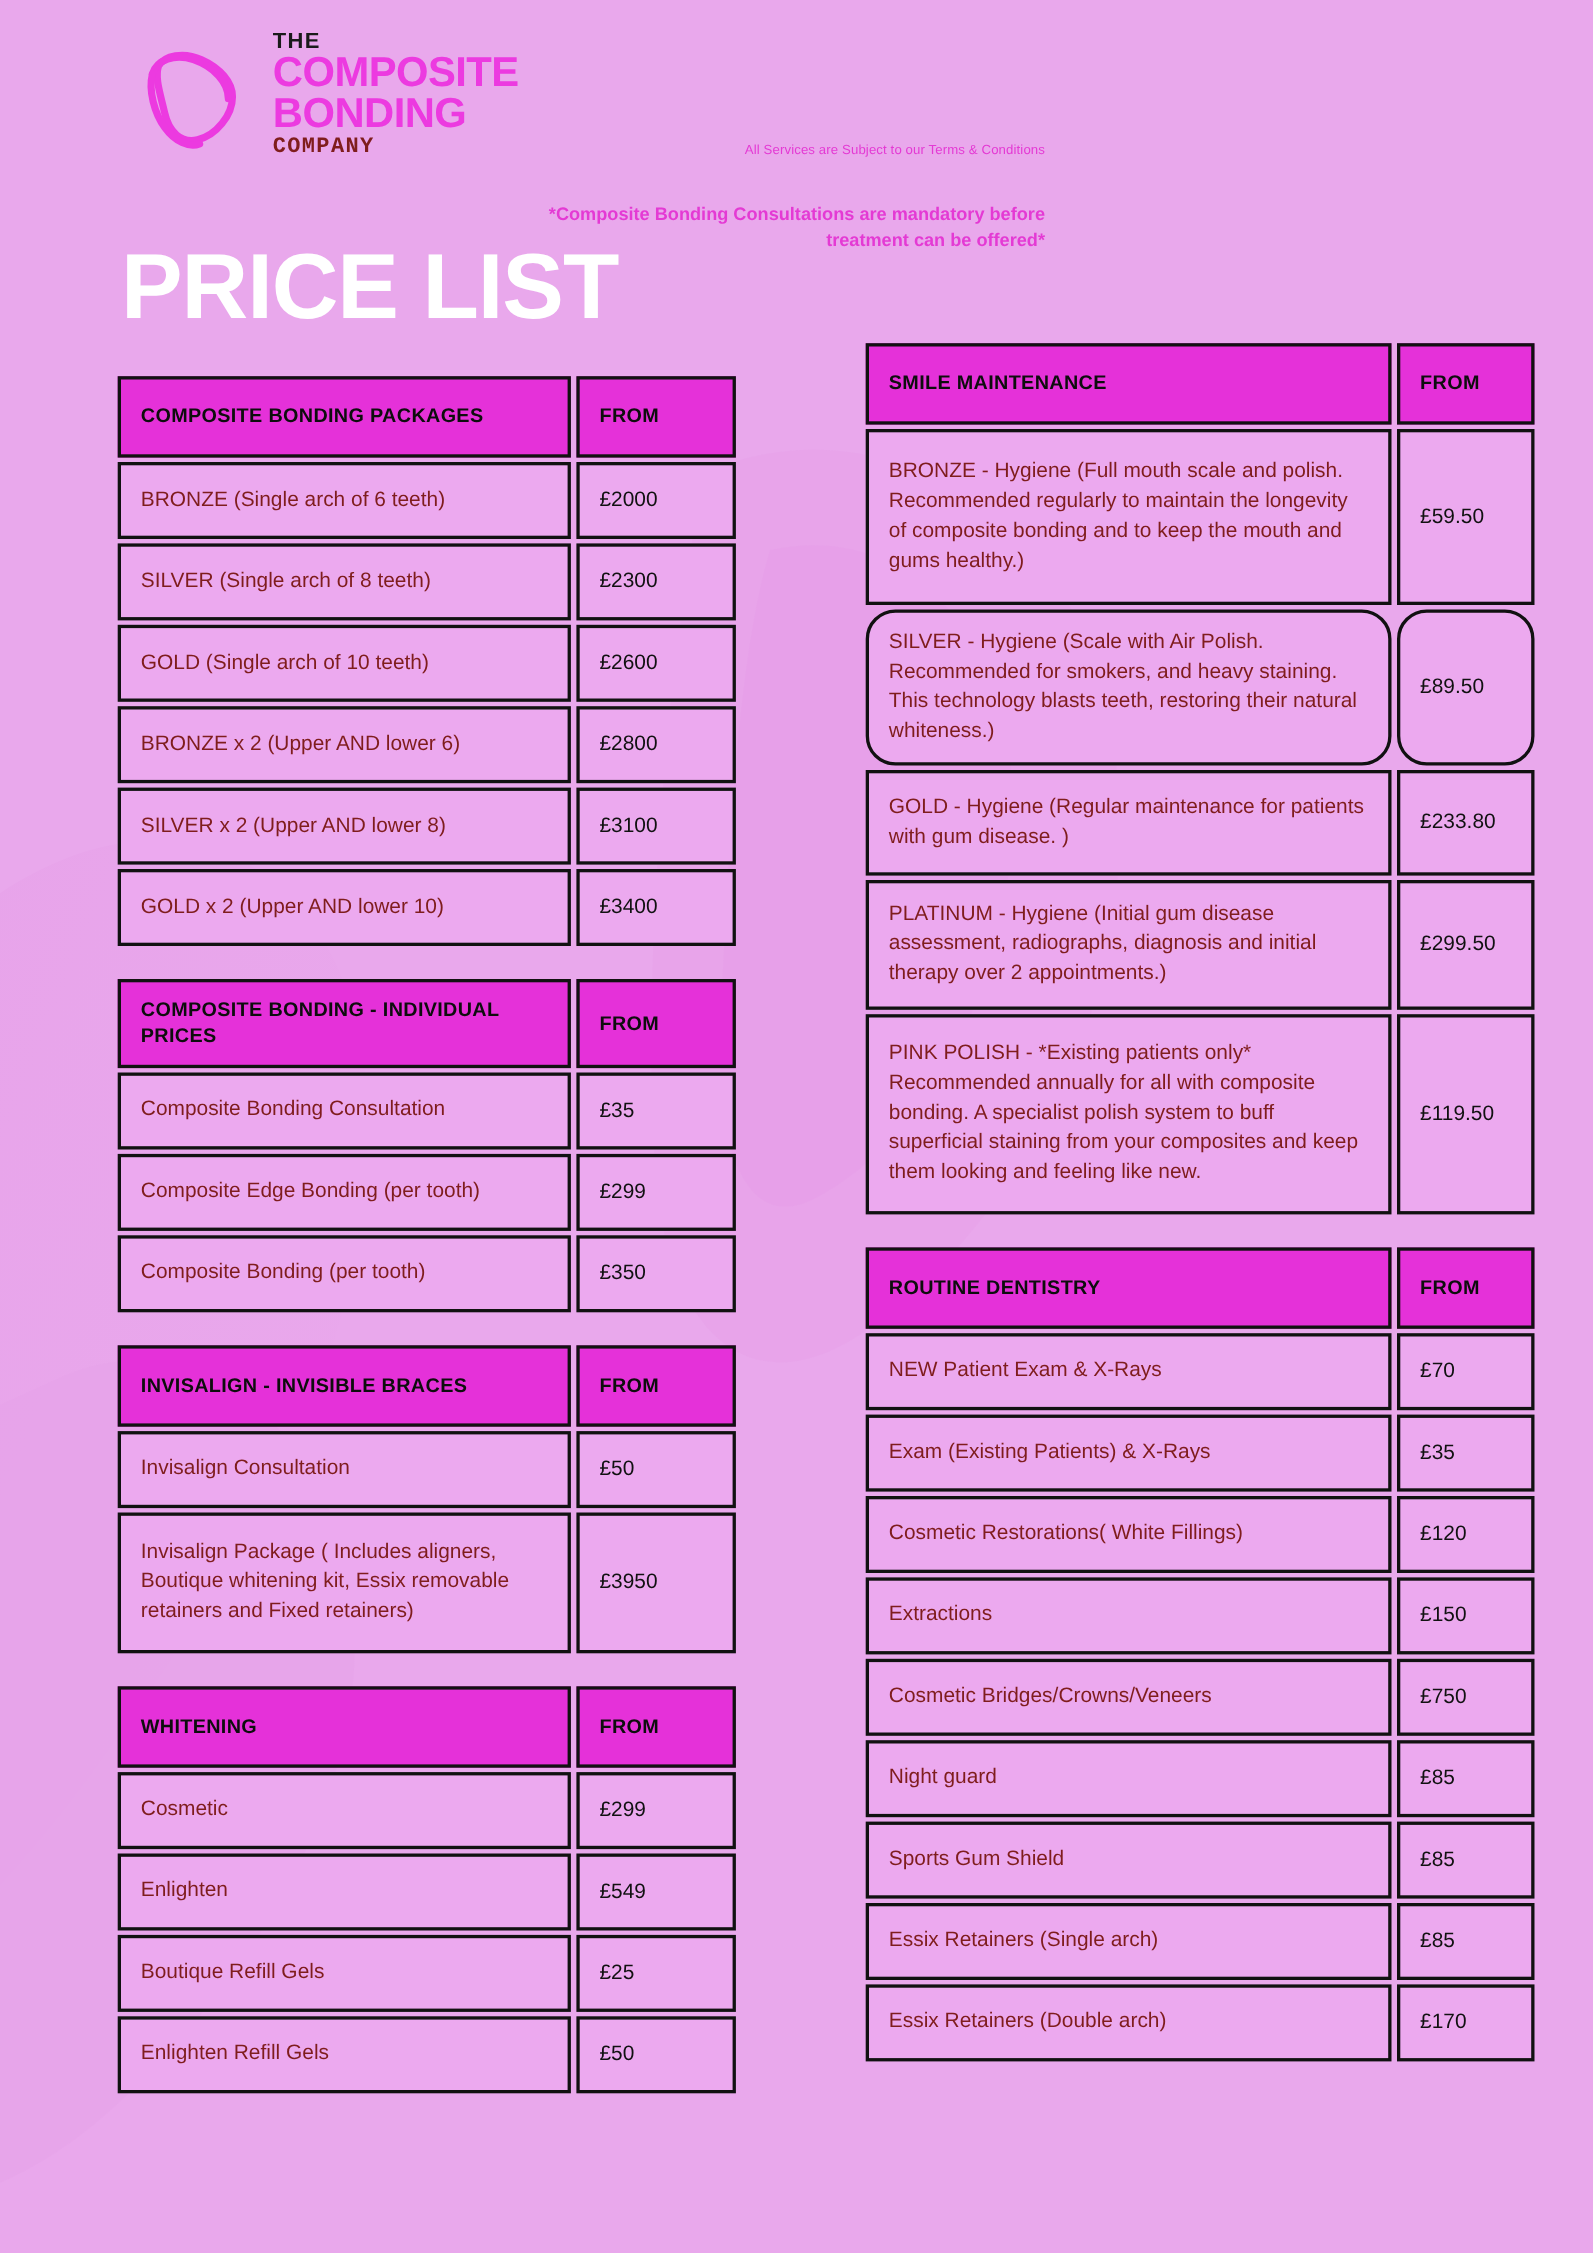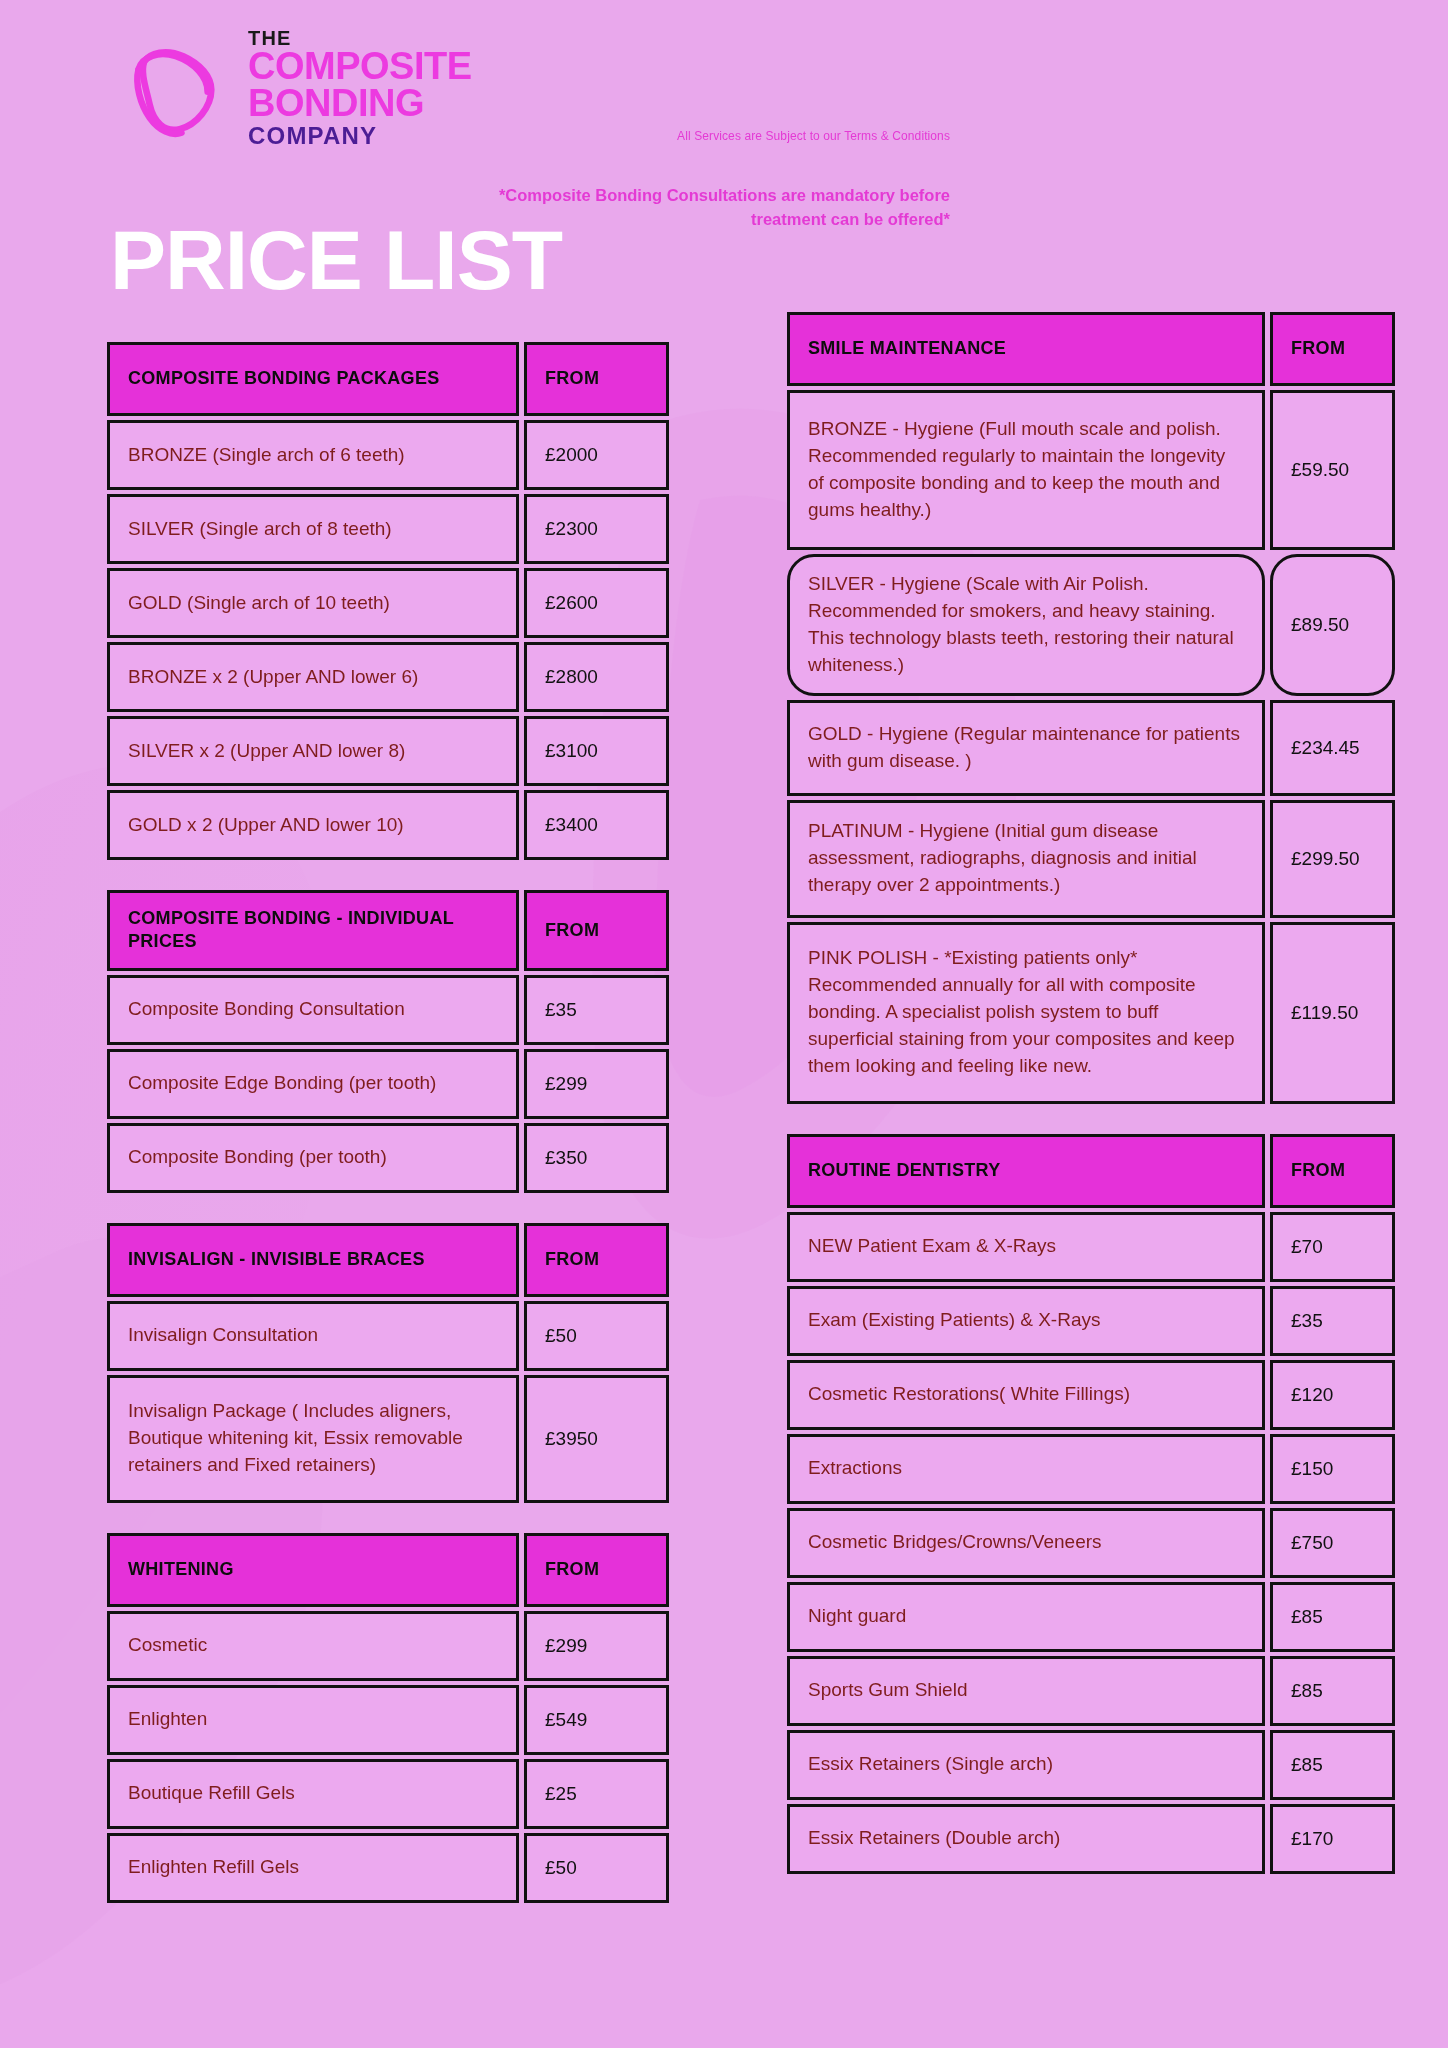--- a/index.html
+++ b/index.html
@@ -42,22 +42,22 @@
   .logo-text { line-height: 1.0; }
   .logo-line1 {
     font-size: 20px; font-weight: bold; letter-spacing: 1.2px;
     color: #1a1a1a;
   }
   .logo-line2, .logo-line3 {
     font-size: 38px; font-weight: bold; letter-spacing: -0.5px;
     color: #ec3ae0; line-height: 0.98;
   }
   .logo-line4 {
-    font-size: 24px; font-weight: bold; letter-spacing: 1.2px;
-    color: #4c1d95; margin-top: 2px;
+    font-size: 20px; font-weight: bold; letter-spacing: 1.2px;
+    color: #7f1d1d; margin-top: 2px; font-family: Liberation Mono, monospace;
   }
 
   .notice-block {
     position: absolute;
     right: 498px;
     top: 118px;
     width: 470px;
     text-align: right;
   }
   .notice-1 {
@@ -402,21 +402,21 @@
           </div>
           <div class="cell c-price">
             <div class="price-label">£89.50</div>
           </div>
         </div>
         <div class="prow tall-2">
           <div class="cell c-name">
             <div class="body-label">GOLD - Hygiene (Regular maintenance for patients with gum disease. )</div>
           </div>
           <div class="cell c-price">
-            <div class="price-label">£234.45</div>
+            <div class="price-label">£233.80</div>
           </div>
         </div>
         <div class="prow tall-3">
           <div class="cell c-name">
             <div class="body-label">PLATINUM - Hygiene (Initial gum disease assessment, radiographs, diagnosis and initial therapy over 2 appointments.)</div>
           </div>
           <div class="cell c-price">
             <div class="price-label">£299.50</div>
           </div>
         </div>

